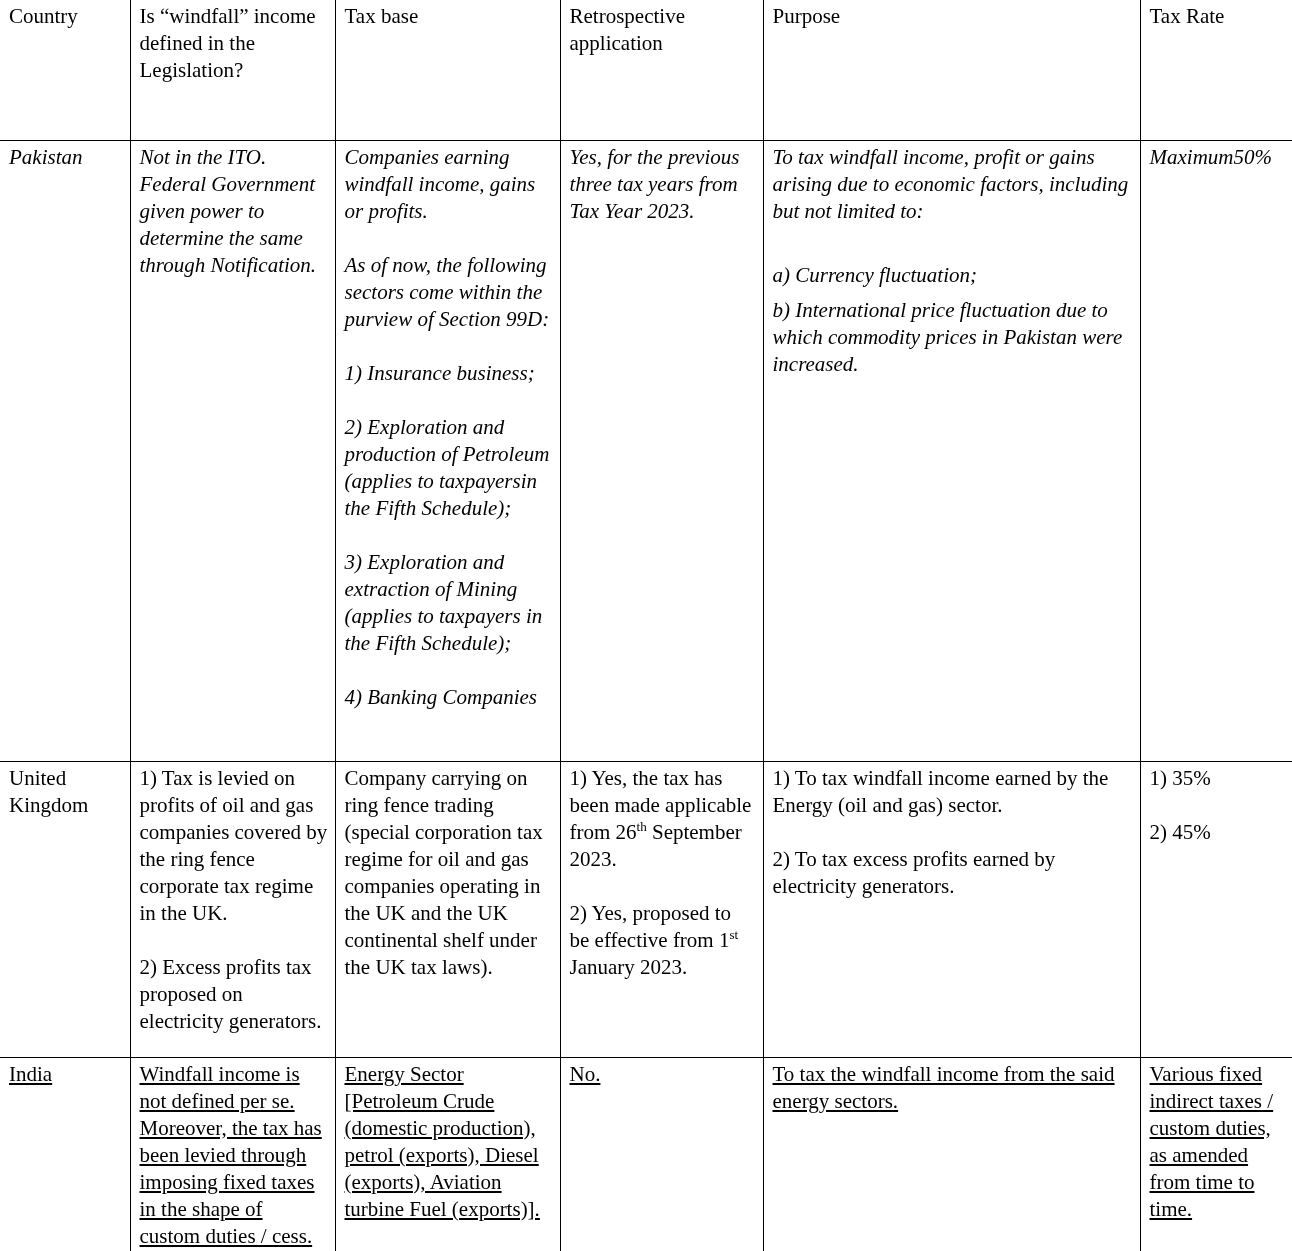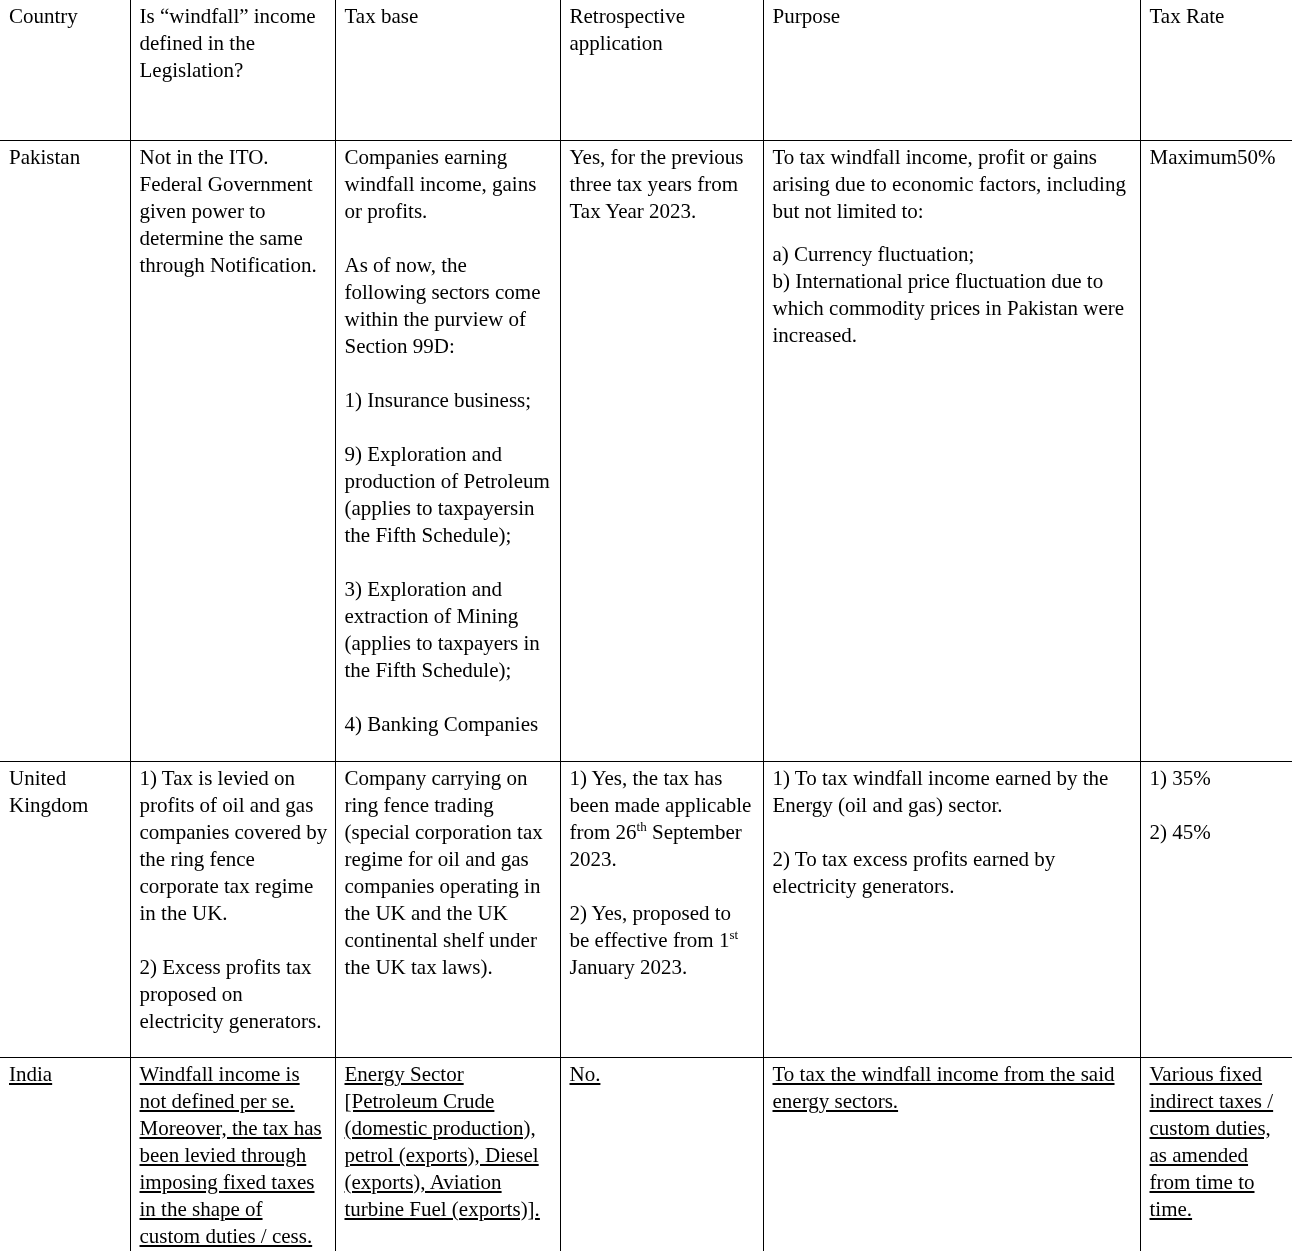--- a/index.html
+++ b/index.html
@@ -85,21 +85,21 @@
   
   col.c-country   { width: 130px; }
   col.c-defined   { width: 205px; }
   col.c-base      { width: 225px; }
   col.c-retro     { width: 203px; }
   col.c-purpose   { width: 377px; }
   col.c-rate      { width: 152px; }
 
   
   tr.row-header   { height: 140px; }
-  tr.row-pakistan { height: 621px; }
+  tr.row-pakistan { height: 621px; font-style: italic; }
   tr.row-uk       { height: 296px; margin-left: 28px; }
   tr.row-india    { height: 190px; }
 </style>
 </head>
 <body>
 
 <div class="sheet">
   <table class="windfall-table">
     <colgroup>
       <col class="c-country">
@@ -139,33 +139,33 @@
         <td class="country-cell">Pakistan</td>
 
         <td>
           <p class="para">Not in the ITO. Federal Government given power to determine the same through Notification.</p>
         </td>
 
         <td>
           <p class="para">Companies earning windfall income, gains or profits.</p>
           <p class="para">As of now, the following sectors come within the purview of Section 99D:</p>
           <p class="para">1) Insurance business;</p>
-          <p class="para">9) Exploration and production of Petroleum (applies to taxpayersin the Fifth Schedule);</p>
+          <p class="para">2) Exploration and production of Petroleum (applies to taxpayersin the Fifth Schedule);</p>
           <p class="para">3) Exploration and extraction of Mining (applies to taxpayers in the Fifth Schedule);</p>
           <p class="para">4) Banking Companies</p>
         </td>
 
         <td>
           <p class="para">Yes, for the previous three tax years from Tax Year 2023.</p>
         </td>
 
         <td>
           <p class="para">To tax windfall income, profit or gains arising due to economic factors, including but not limited to:</p>
-          <p class="para gap-1" style="margin-top:16px;">a) Currency fluctuation;</p>
-          <p class="para" style="margin-top:0;">b) International price fluctuation due to which commodity prices in Pakistan were increased.</p>
+          <p class="para gap-1" style="margin-top:37px;">a) Currency fluctuation;</p>
+          <p class="para" style="margin-top:8px;">b) International price fluctuation due to which commodity prices in Pakistan were increased.</p>
         </td>
 
         <td>
           <p class="para">Maximum50%</p>
         </td>
       </tr>
 
       <tr class="row-uk">
         <td class="country-cell">United Kingdom</td>
 

